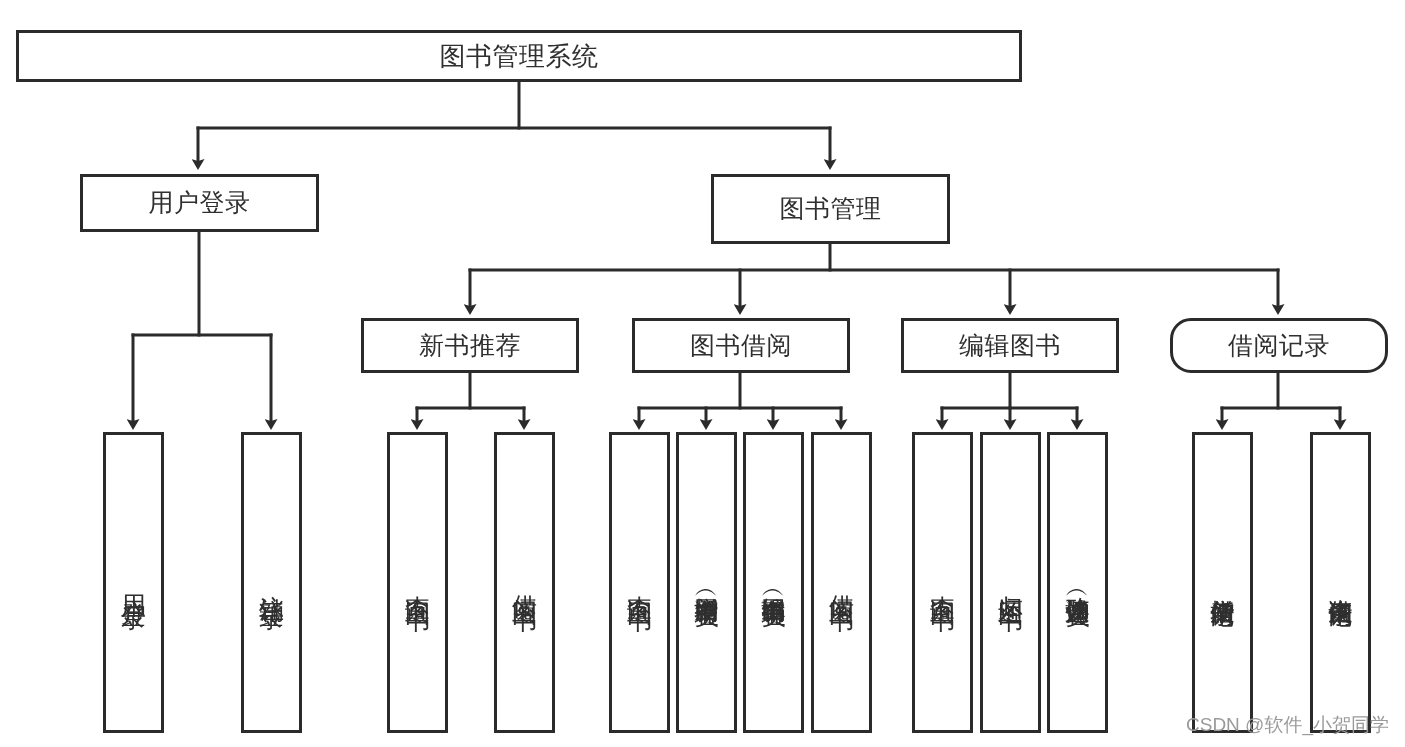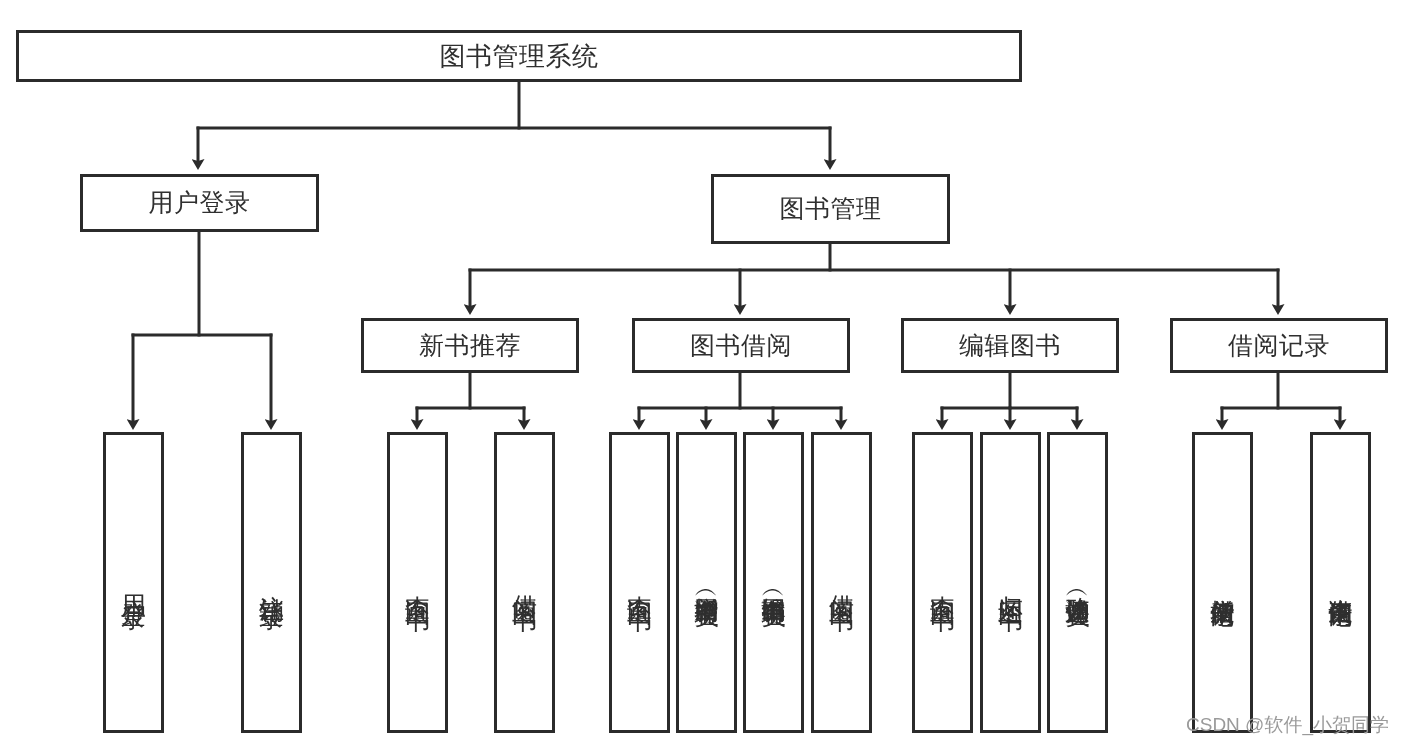--- a/index.html
+++ b/index.html
@@ -148,21 +148,21 @@
   </div>
 
   <div class="node horiz" style="left:632px; top:318px; width:218px; height:55px;">
     <span class="lbl">图书借阅</span>
   </div>
 
   <div class="node horiz" style="left:901px; top:318px; width:218px; height:55px;">
     <span class="lbl">编辑图书</span>
   </div>
 
-  <div class="node horiz" style="left:1170px; top:318px; width:218px; height:55px;">
+  <div class="node horiz" style="left:1170px; top:318px; width:218px; height:55px;border-radius:21px;">
     <span class="lbl">借阅记录</span>
   </div>
 
   <div class="node vert" style="left:103px; top:432px; width:61px; height:301px;">
     <span class="lbl">用户登录</span>
   </div>
 
   <div class="node vert" style="left:241px; top:432px; width:61px; height:301px;">
     <span class="lbl">注销登录</span>
   </div>

